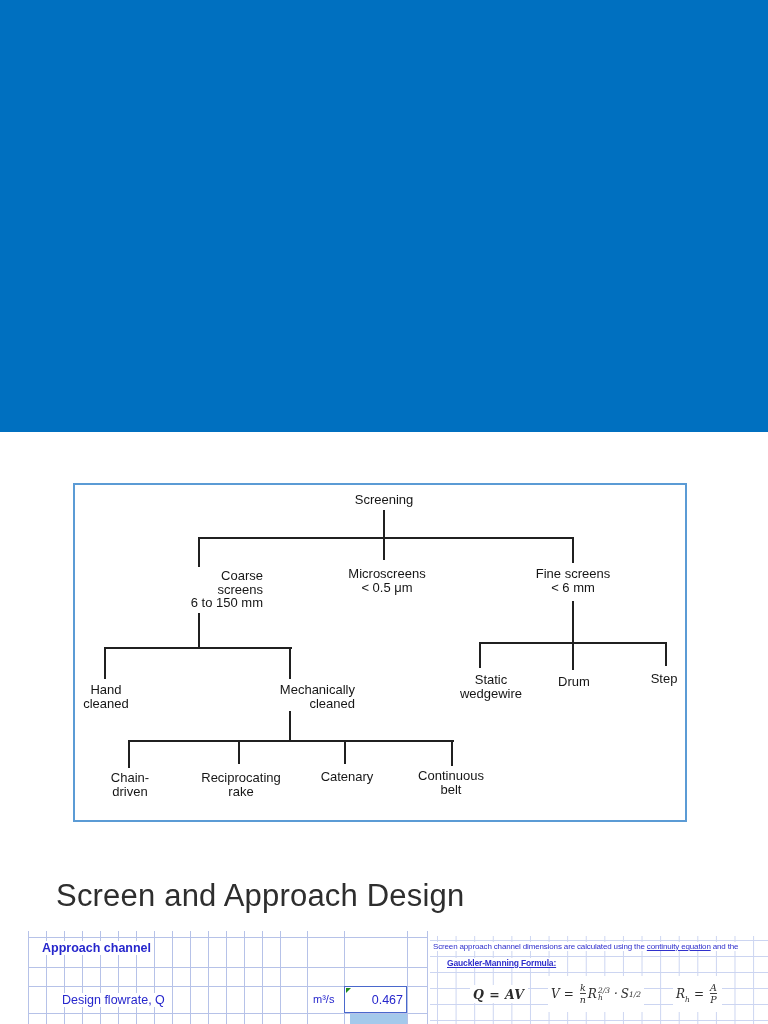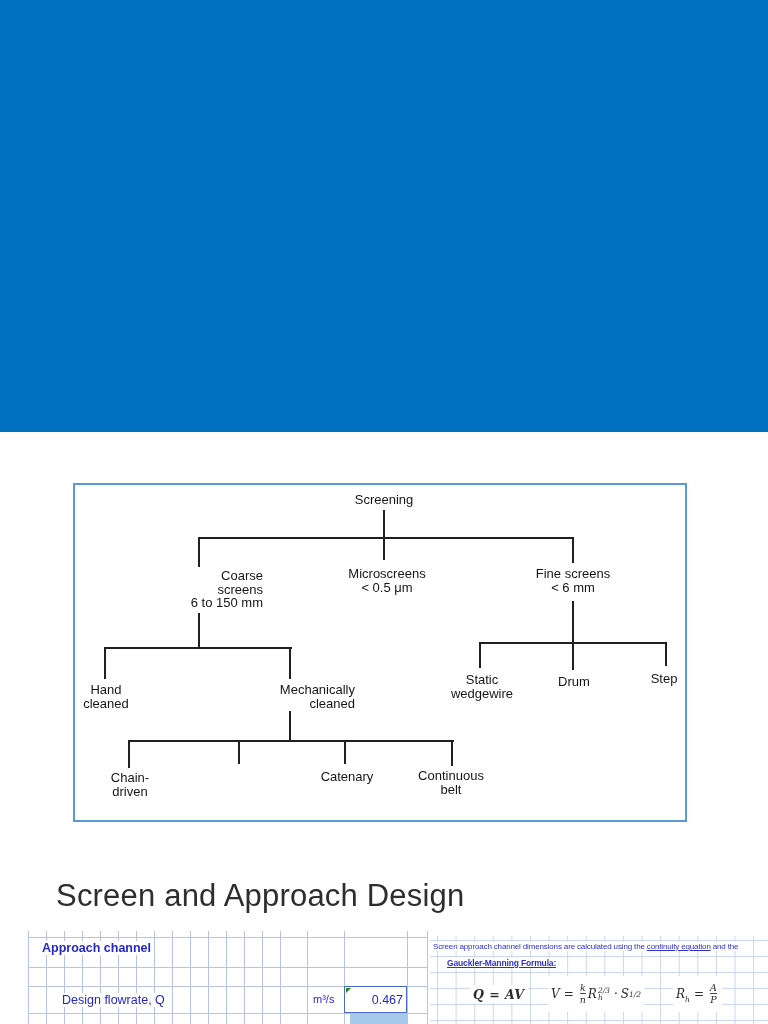--- a/index.html
+++ b/index.html
@@ -109,24 +109,26 @@
     <div class="fc-node" style="left:312px;top:82px;">Microscreens
 &lt; 0.5 μm</div>
     <div class="fc-node" style="left:498px;top:82px;">Fine screens
 &lt; 6 mm</div>
     <div class="fc-node" style="left:31px;top:198px;">Hand
 cleaned</div>
     <div class="fc-node" style="left:215px;top:198px;text-align:right;">Mechanically
 cleaned</div>
     <div class="fc-node" style="left:55px;top:286px;">Chain-
 driven</div>
+    <div class="fc-node" style="left:166px;top:286px;">Reciprocating
+rake</div>
     <div class="fc-node" style="left:272px;top:285px;">Catenary</div>
     <div class="fc-node" style="left:376px;top:284px;">Continuous
 belt</div>
-    <div class="fc-node" style="left:407px;top:188px;">Static
+    <div class="fc-node" style="left:416px;top:188px;">Static
 wedgewire</div>
     <div class="fc-node" style="left:499px;top:190px;">Drum</div>
     <div class="fc-node" style="left:589px;top:187px;">Step</div>
   </div>
 </div>
 
 <div class="page-title">Screen and Approach Design</div>
 
 <div class="ws-left">
     <div class="hline" style="top: 82px;"></div>

